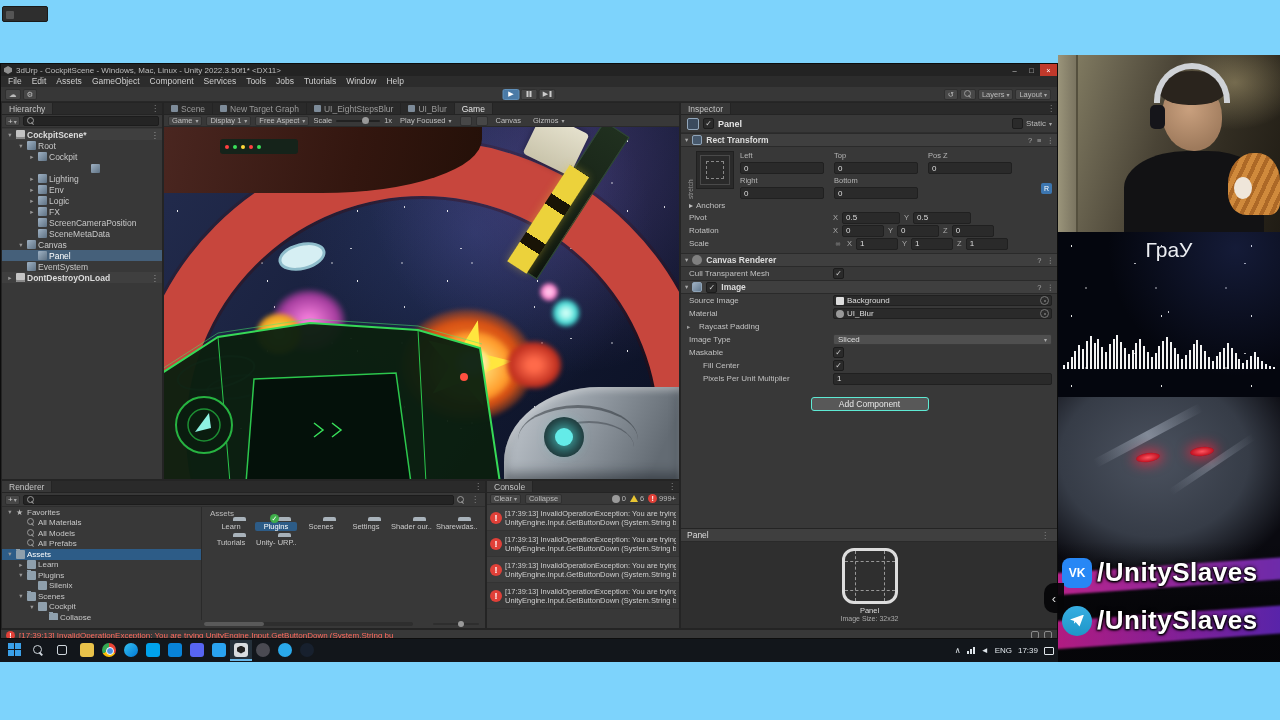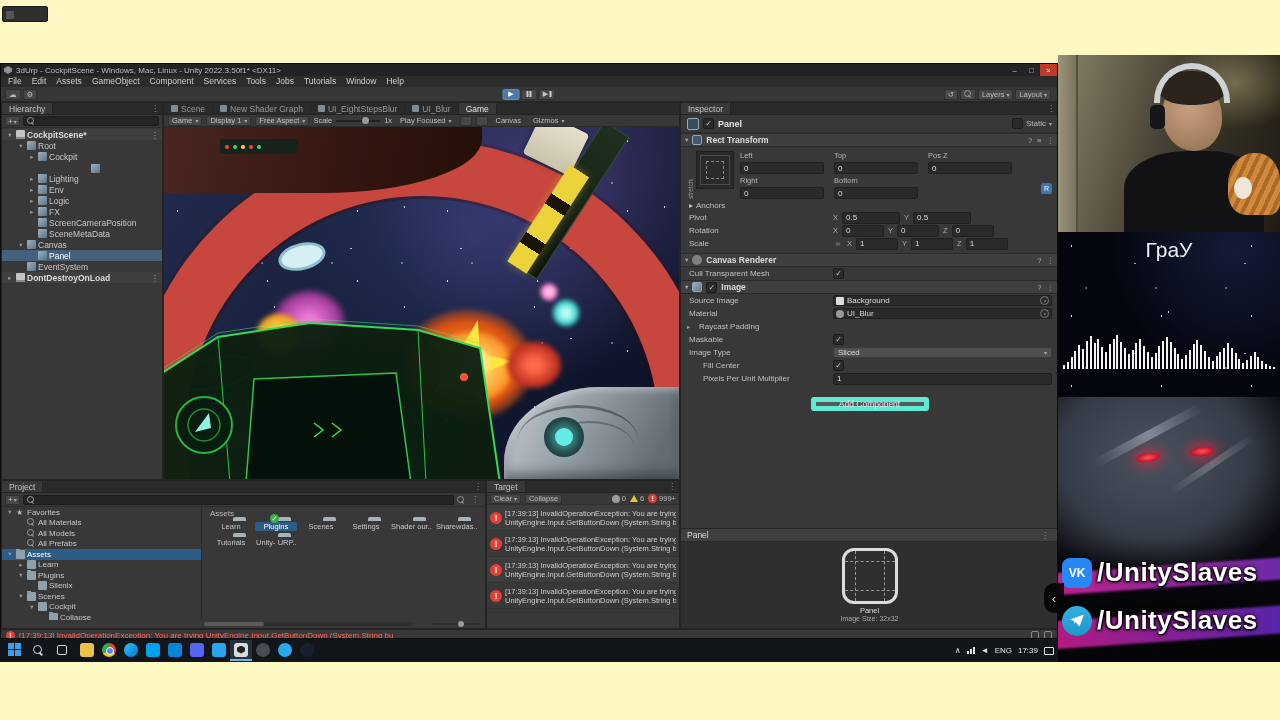--- a/index.html
+++ b/index.html
@@ -1,18 +1,18 @@
 <!DOCTYPE html>
 <html><head>
 <meta charset="utf-8">
 <style>
 *{box-sizing:border-box;margin:0;padding:0}
 html,body{background:#000}
 body{font-family:"Liberation Sans","DejaVu Sans",sans-serif}
-.stage{position:relative;width:1280px;height:720px;background:#fef9c3;overflow:hidden}
+.stage{position:relative;width:1280px;height:720px;background:#7dd3fc;overflow:hidden}
 
 
 .bg-frag{position:absolute;left:2px;top:6px;width:46px;height:16px;background:#2e2e2e;border:1px solid #1a1a1a;border-radius:2px}
 .bg-frag span{position:absolute;left:3px;top:4px;width:8px;height:8px;background:#555;border-radius:1px}
 
 
 .unity{position:absolute;left:0;top:63px;width:1058px;height:576px;background:#383838;border:1px solid #0d0d0d;font-size:9px;color:#c8c8c8;overflow:hidden}
 .u-titlebar{position:absolute;left:0;top:0;width:100%;height:12px;background:#232323;display:flex;align-items:center;padding:0 0 0 3px}
 .uicon{width:8px;height:8px;background:#8f8f8f;clip-path:polygon(50% 0,100% 28%,100% 72%,50% 100%,0 72%,0 28%);flex:none}
 .u-title{font-size:8px;color:#bdbdbd;margin-left:4px;white-space:nowrap;overflow:hidden}
@@ -138,21 +138,21 @@
 .objfield{flex:1;height:11px;background:#2a2a2a;border:1px solid #202020;border-radius:2px;display:flex;align-items:center;gap:3px;padding:0 2px;color:#ddd;font-size:8px}
 .thumb{width:8px;height:8px;background:#ddd;border-radius:1px;flex:none}
 .thumb.mat{border-radius:50%;background:#999}
 .picker{margin-left:auto;width:9px;height:9px;border-radius:50%;border:1px solid #777;position:relative;flex:none}
 .picker::after{content:"";position:absolute;left:2.5px;top:2.5px;width:2px;height:2px;border-radius:50%;background:#777}
 .colorfield{flex:1;display:flex;align-items:center;gap:2px}
 .cbar{flex:1;height:10px;background:#fff;border:1px solid #202020;border-radius:2px}
 .cpick{width:12px;height:11px;background:#4f4f4f;border-radius:2px;display:flex;align-items:center;justify-content:center}
 .cpick::after{content:"";width:4px;height:4px;border-radius:50%;background:#ccc}
 .ind1{padding-left:16px}
-.addcomp{margin:12px auto 0;width:118px;height:14px;background:#585858;border:5px solid #5eead4;border-radius:3px;color:#e8e8e8;display:flex;align-items:center;justify-content:center;font-size:8.5px}
+.addcomp{margin:12px auto 0;width:118px;height:14px;background:#585858;border:1px solid #5eead4;border-radius:3px;color:#e8e8e8;display:flex;align-items:center;justify-content:center;font-size:8.5px}
 .insp-preview{position:absolute;left:0;right:0;bottom:0;height:100px;border-top:1px solid #242424}
 .pv-header{height:13px;background:#3f3f3f;display:flex;align-items:center;padding:0 6px;font-size:8.5px;color:#ddd;border-bottom:1px solid #2a2a2a}
 .pv-body{position:absolute;left:0;right:0;top:13px;bottom:0;background:#2f2f2f;display:flex;flex-direction:column;align-items:center;padding-top:6px}
 .slice{width:56px;height:56px;border:3px solid #ddd;border-radius:12px;position:relative}
 .slice::before{content:"";position:absolute;left:10px;right:10px;top:0;bottom:0;border-left:1px dashed #999;border-right:1px dashed #999}
 .slice::after{content:"";position:absolute;top:10px;bottom:10px;left:0;right:0;border-top:1px dashed #999;border-bottom:1px dashed #999}
 .pv-caption{margin-top:2px;font-size:7.5px;color:#ddd}
 .pv-size{font-size:7px;color:#aaa}
 
 
@@ -420,21 +420,21 @@
 
     <div class="panel u-scene">
       <div class="ptabs">
 
       <span class="ptab inactive ic-scene-tab">
             <span class="tab-ic"></span>
             <span>Scene</span>
           </span>
           <span class="ptab inactive ic-graph">
             <span class="tab-ic"></span>
-            <span>New Shader Graph</span>
+            <span>New Target Graph</span>
           </span>
           <span class="ptab inactive ic-graph">
             <span class="tab-ic"></span>
             <span>UI_EightStepsBlur</span>
           </span>
           <span class="ptab inactive ic-graph">
             <span class="tab-ic"></span>
             <span>UI_Blur</span>
           </span>
           <span class="ptab active" style="background: rgb(56, 56, 56); color: rgb(228, 228, 228);">
@@ -638,31 +638,31 @@
             <span class="thumb mat"></span>
             <span>UI_Blur</span>
             <span class="picker"></span>
           </span>
       </div>
       <div class="irow">
         <span class="arr" style="width:8px;font-size:6.5px;color:#999">▸</span>
         <span>Raycast Padding</span>
       </div>
       <div class="irow">
-        <span class="plabel">Maskable</span>
-        <span class="cb on"></span>
-      </div>
-      <div class="irow">
         <span class="plabel">Image Type</span>
         <span class="ddl" style="flex:1">
             <span>Sliced</span>
             <span class="car">▾</span>
           </span>
       </div>
       <div class="irow">
+        <span class="plabel">Maskable</span>
+        <span class="cb on"></span>
+      </div>
+      <div class="irow">
         <span class="plabel ind1">Fill Center</span>
         <span class="cb on"></span>
       </div>
       <div class="irow">
         <span class="plabel ind1">Pixels Per Unit Multiplier</span>
         <span class="field" style="flex:1">1</span>
       </div>
 
       <div class="addcomp">Add Component</div>
 
@@ -674,21 +674,21 @@
         <div class="pv-body">
           <div class="slice"></div>
           <span class="pv-caption">Panel</span>
           <span class="pv-size">Image Size: 32x32</span>
         </div>
       </div>
     </div>
 
     <div class="panel u-proj">
       <div class="ptabs">
-        <span class="ptab">Project</span>
+        <span class="ptab">Renderer</span>
         <span class="pdots">⋮</span>
       </div>
       <div class="proj-toolbar">
         <span class="addbtn">+ <span class="car">▾</span></span>
         <span class="searchbox">
             <span class="mag"></span>
             <input style="">
           </span>
         <span class="mag"></span>
         <span class="pdots">⋮</span>
@@ -796,21 +796,21 @@
         </div>
       <div class="zoomsl">
           <span class="zoomtrack">
             <span class="zoomknob"></span>
           </span>
         </div>
     </div>
 
     <div class="panel u-cons">
       <div class="ptabs">
-        <span class="ptab">Target</span>
+        <span class="ptab">Console</span>
         <span class="pdots">⋮</span>
       </div>
       <div class="cons-toolbar">
         <span class="cbtn">
             <span>Clear</span>
             <span class="car">▾</span>
           </span>
         <span class="cbtn">Collapse</span>
         <span class="ccounts">
           <span class="cnt">

